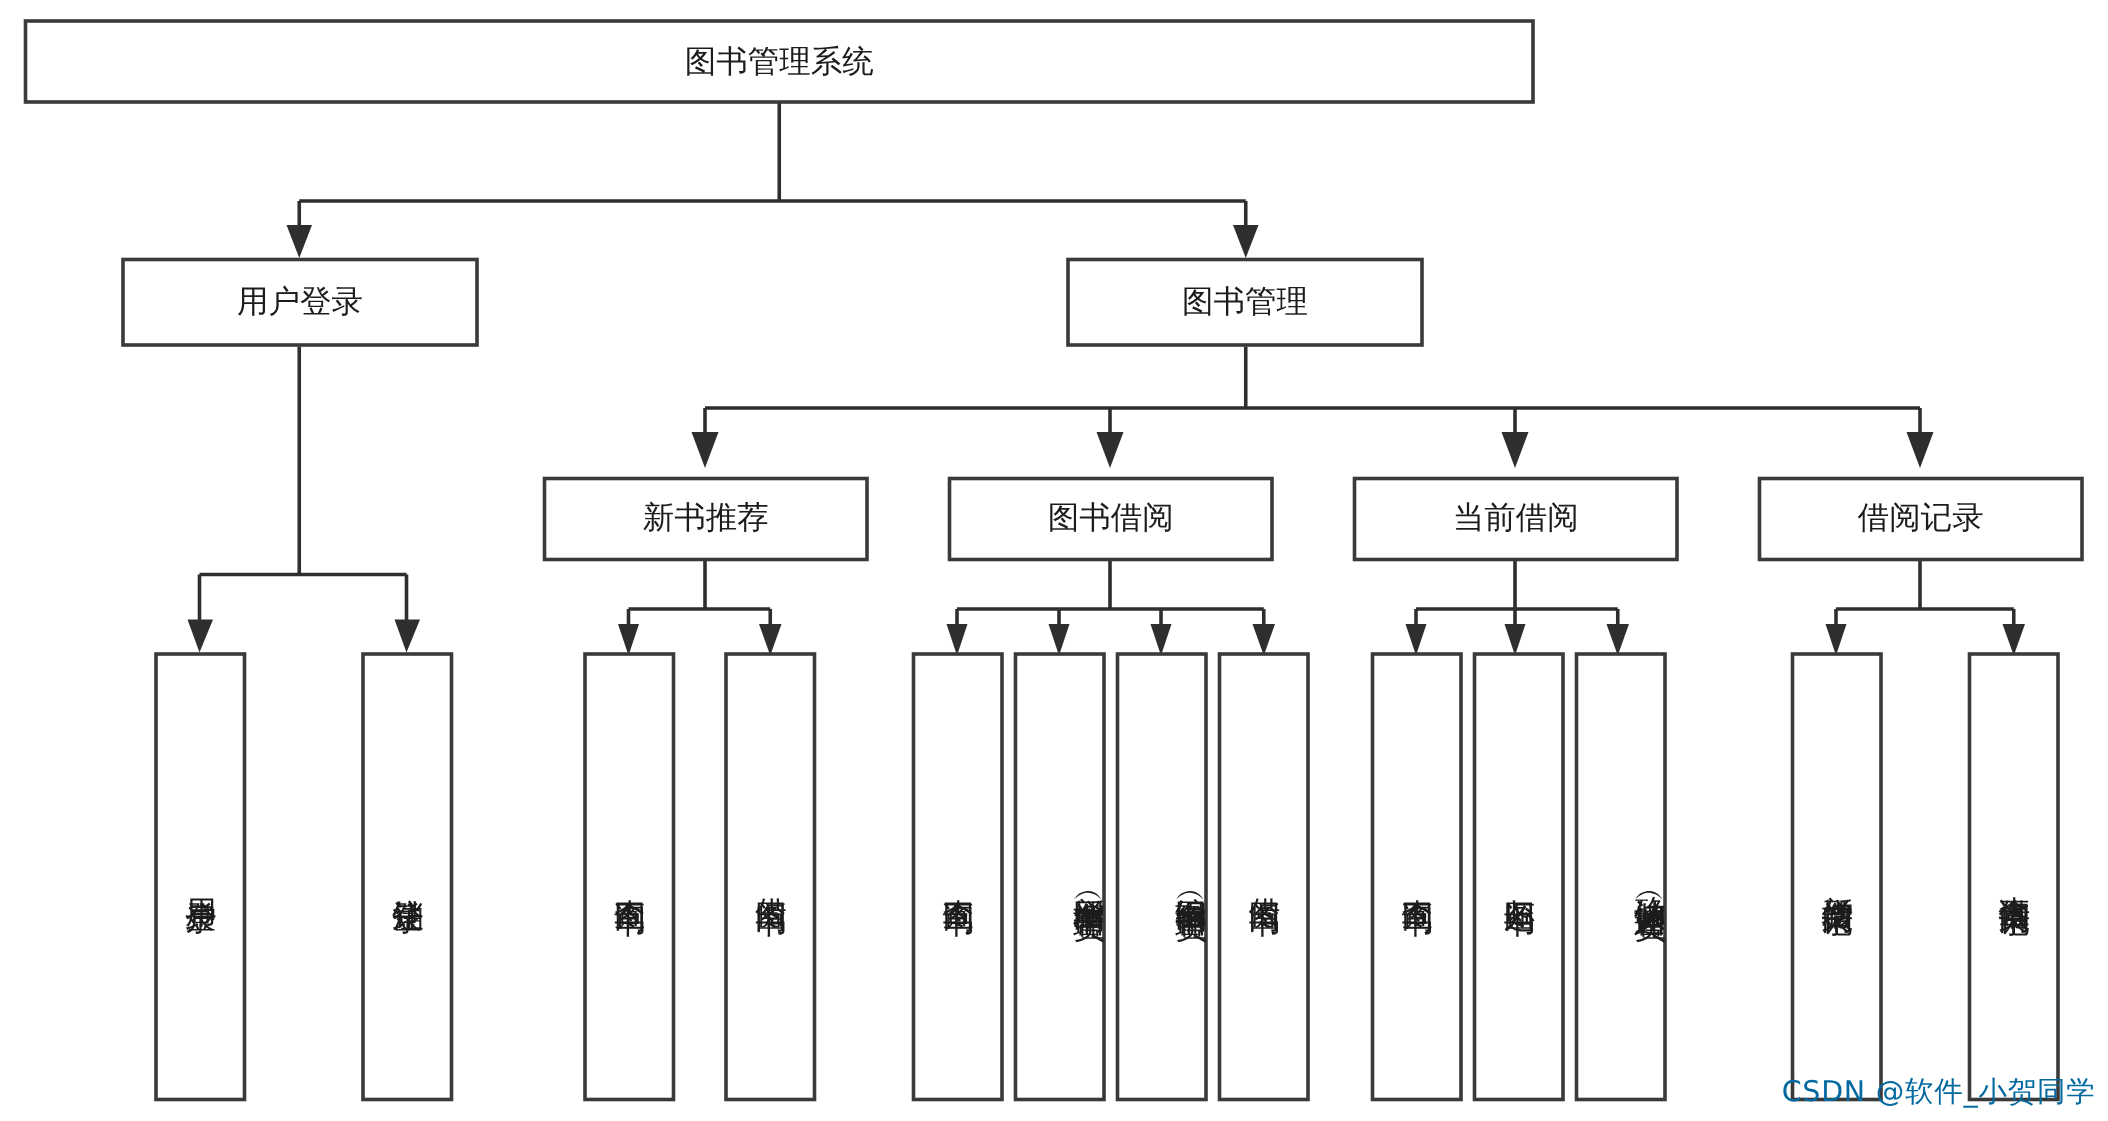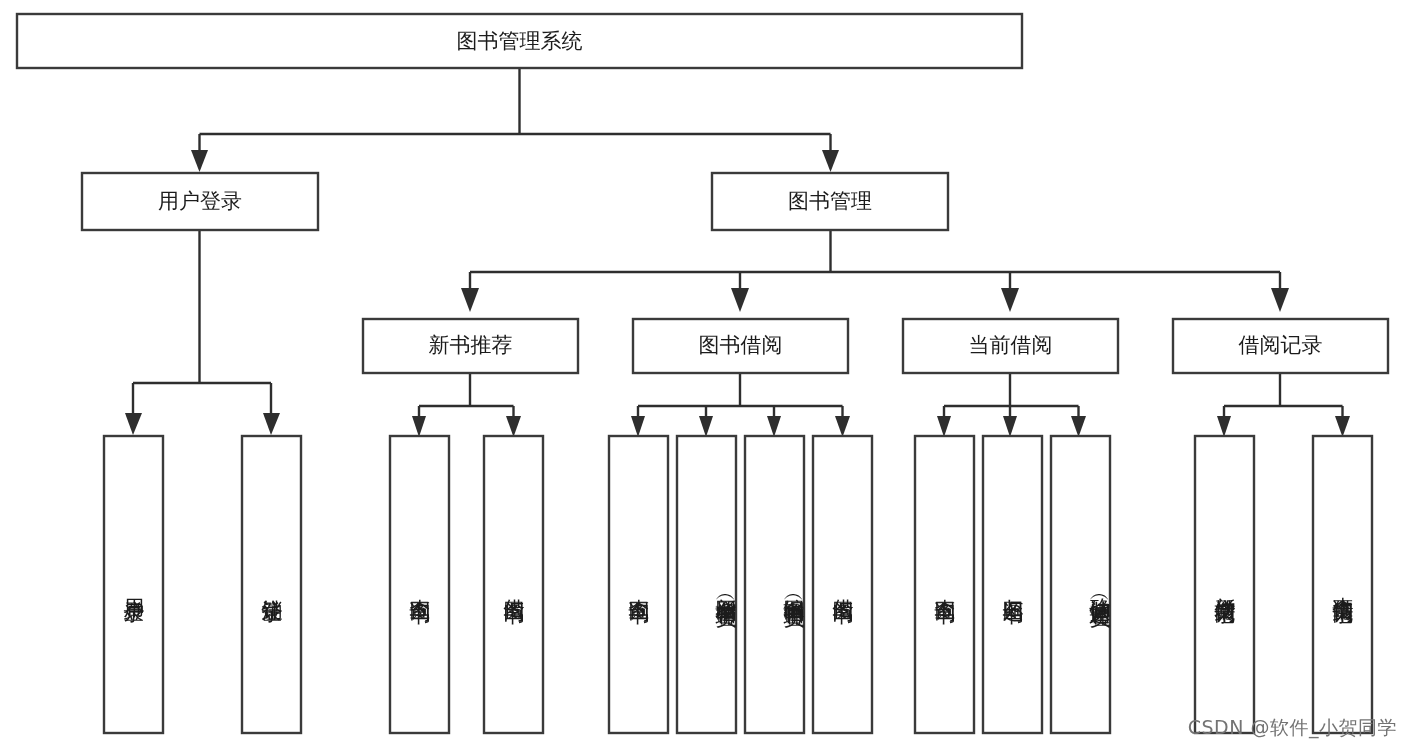--- a/index.html
+++ b/index.html
@@ -66,21 +66,21 @@
   }
   .vlabel-wrap.center-v {
     align-items: center;
   }
   .watermark {
     position: absolute;
     right: 8px;
     bottom: 6px;
     font-family: "DejaVu Sans", "Liberation Sans", sans-serif;
     font-size: 19px;
-    color: #737373;
+    color: #0369a1;
     letter-spacing: 0.5px;
     user-select: none;
   }
 </style>
 </head>
 <body>
 
 <div id="diagram-root">
 
   <svg id="tree-svg" viewBox="0 0 1405 747">

